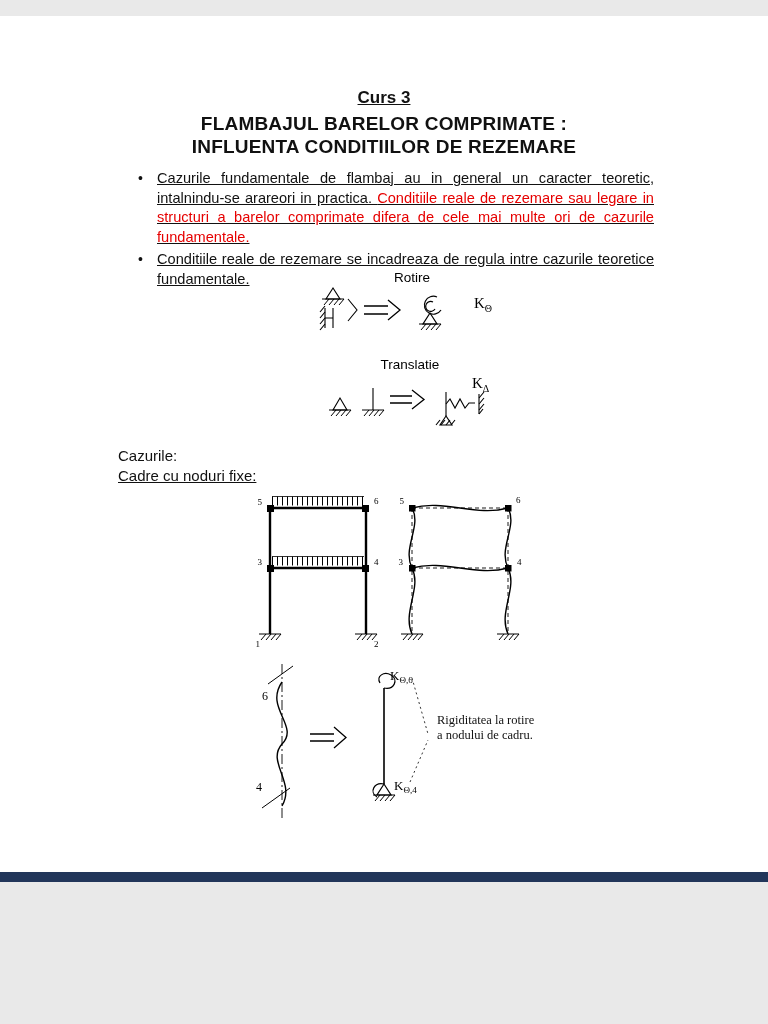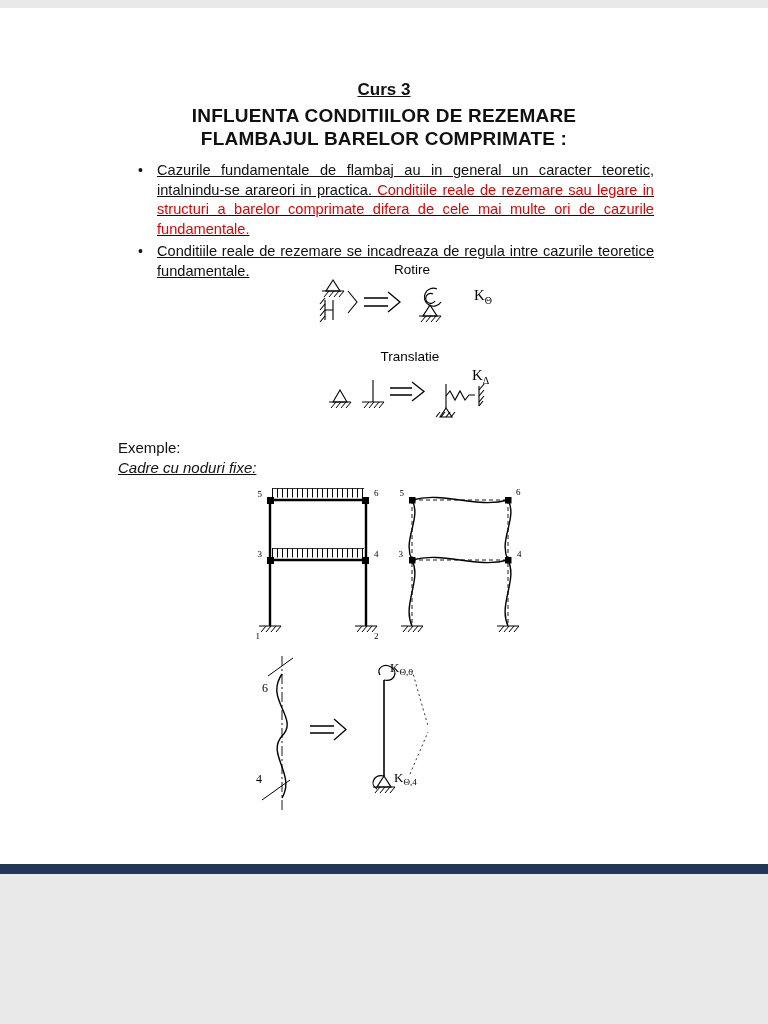--- a/index.html
+++ b/index.html
@@ -1,17 +1,17 @@
 <!DOCTYPE html>
 <html><head>
 <meta charset="utf-8">
 <style>
   html,body { margin:0; padding:0; background:#e9e9e9; }
   .page {
-    position:relative; width:768px; height:866px; margin:8px auto;
+    position:relative; width:768px; height:866px; margin:16px auto;
     background:#ffffff; overflow:hidden; color:#111;
     font-family:"Liberation Sans", sans-serif;
   }
   .title-block { position:absolute; top:72px; left:0; width:100%; text-align:center; }
   .t1 { font-size:17px; font-weight:bold; text-decoration:underline; margin-bottom:4px; }
   .t2 { font-size:19px; font-weight:bold; line-height:23px; letter-spacing:0.2px; }
 
   .bullets { position:absolute; left:138px; top:153px; width:516px; }
   .bullet-item { display:flex; margin-bottom:3px; }
   .dot { flex:0 0 19px; width:19px; font-size:14px; line-height:19.5px; }
@@ -31,22 +31,22 @@
   .note { position:absolute; left:437px; top:697px; width:110px;
           font-family:"Liberation Serif", serif; font-size:12.5px; line-height:1.18; }
 </style>
 </head>
 <body>
 
 <div class="page">
 
   <div class="title-block">
     <div class="t1">Curs 3</div>
+    <div class="t2">FLAMBAJUL BARELOR COMPRIMATE :</div>
     <div class="t2">INFLUENTA CONDITIILOR DE REZEMARE</div>
-    <div class="t2">FLAMBAJUL BARELOR COMPRIMATE :</div>
   </div>
 
   <div class="bullets">
     <div class="bullet-item">
       <span class="dot">•</span>
       <p class="btext"><span>Cazurile fundamentale de flambaj au in general un caracter teoretic, intalnindu-se arareori in practica. </span><span class="red">Conditiile reale de rezemare sau legare in structuri a barelor comprimate difera de cele mai multe ori de cazurile fundamentale.</span></p>
     </div>
     <div class="bullet-item">
       <span class="dot">•</span>
       <p class="btext">Conditiile reale de rezemare se incadreaza de regula intre cazurile teoretice fundamentale.</p>
@@ -100,22 +100,22 @@
       <path d="M168 126 V150"></path>
       <path d="M168 150 l-6 9 h12 z"></path>
       <path d="M158 159 l4 -5 M163 159 l4 -5 M168 159 l4 -5 M173 159 l4 -5"></path>
       <path d="M168 138 l4 -5 l5 9 l5 -9 l5 9 l4 -5 h6"></path>
       <path d="M201 128 V148"></path>
       <path d="M201 132 l5 -6 M201 138 l5 -6 M201 144 l5 -6 M201 148 l4 -5"></path>
     </g>
     <text x="194" y="122" font-size="15"><tspan>K</tspan><tspan dy="4" font-size="10">Δ</tspan></text>
   </svg>
 
-  <div class="label" style="left:118px; top:431px;">Exemple:</div>
-  <div class="label u" style="left:118px; top:451px;font-style:italic;">Cadre cu noduri fixe:</div>
+  <div class="label" style="left:118px; top:431px;">Cazurile:</div>
+  <div class="label u" style="left:118px; top:451px;">Cadre cu noduri fixe:</div>
 
   <svg class="fig" style="left:248px; top:476px;" width="292" height="158" viewBox="0 0 292 158">
 
     <g>
       <line x1="24" y1="9" x2="116" y2="9" stroke-width="9" stroke-dasharray="1 4"></line>
       <line x1="24" y1="4.5" x2="116" y2="4.5" stroke-width="0.8"></line>
       <line x1="24" y1="69" x2="116" y2="69" stroke-width="9" stroke-dasharray="1 4"></line>
       <line x1="24" y1="64.5" x2="116" y2="64.5" stroke-width="0.8"></line>
       <path d="M22 16 H118 M22 76 H118" fill="none" stroke-width="2.4"></path>
       <path d="M22 16 V142 M118 16 V142" fill="none" stroke-width="2.4"></path>
@@ -172,18 +172,22 @@
       <path d="M152 28 c 10 2 15 -8 7 -13 c -7 -4 -15 1 -11 8"></path>
       <path d="M152 124 c -10 -2 -15 8 -7 13"></path>
       <path d="M152 124 l-7 11 h14 z"></path>
       <use href="#ground" x="141" y="135"></use>
       <path d="M180 18 L196 74 M178 122 L196 80" stroke-width="0.8" stroke-dasharray="2 3"></path>
     </g>
     <text x="158" y="20" font-size="13"><tspan>K</tspan><tspan dy="3" font-size="9">Θ,6</tspan></text>
     <text x="162" y="130" font-size="13"><tspan>K</tspan><tspan dy="3" font-size="9">Θ,4</tspan></text>
   </svg>
 
+  <div class="note">
+    <div>Rigiditatea la rotire</div>
+    <div>a nodului de cadru.</div>
+  </div>
 
 
   <div class="pagenum">1</div>
 
   <div class="footer-bar"></div>
 </div>
 
 </body></html>

